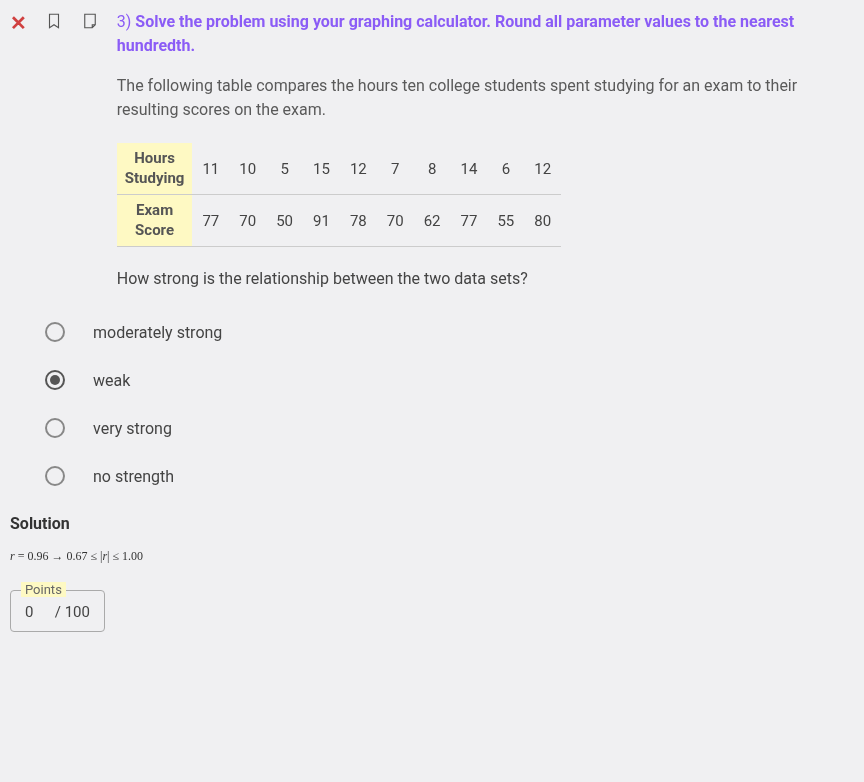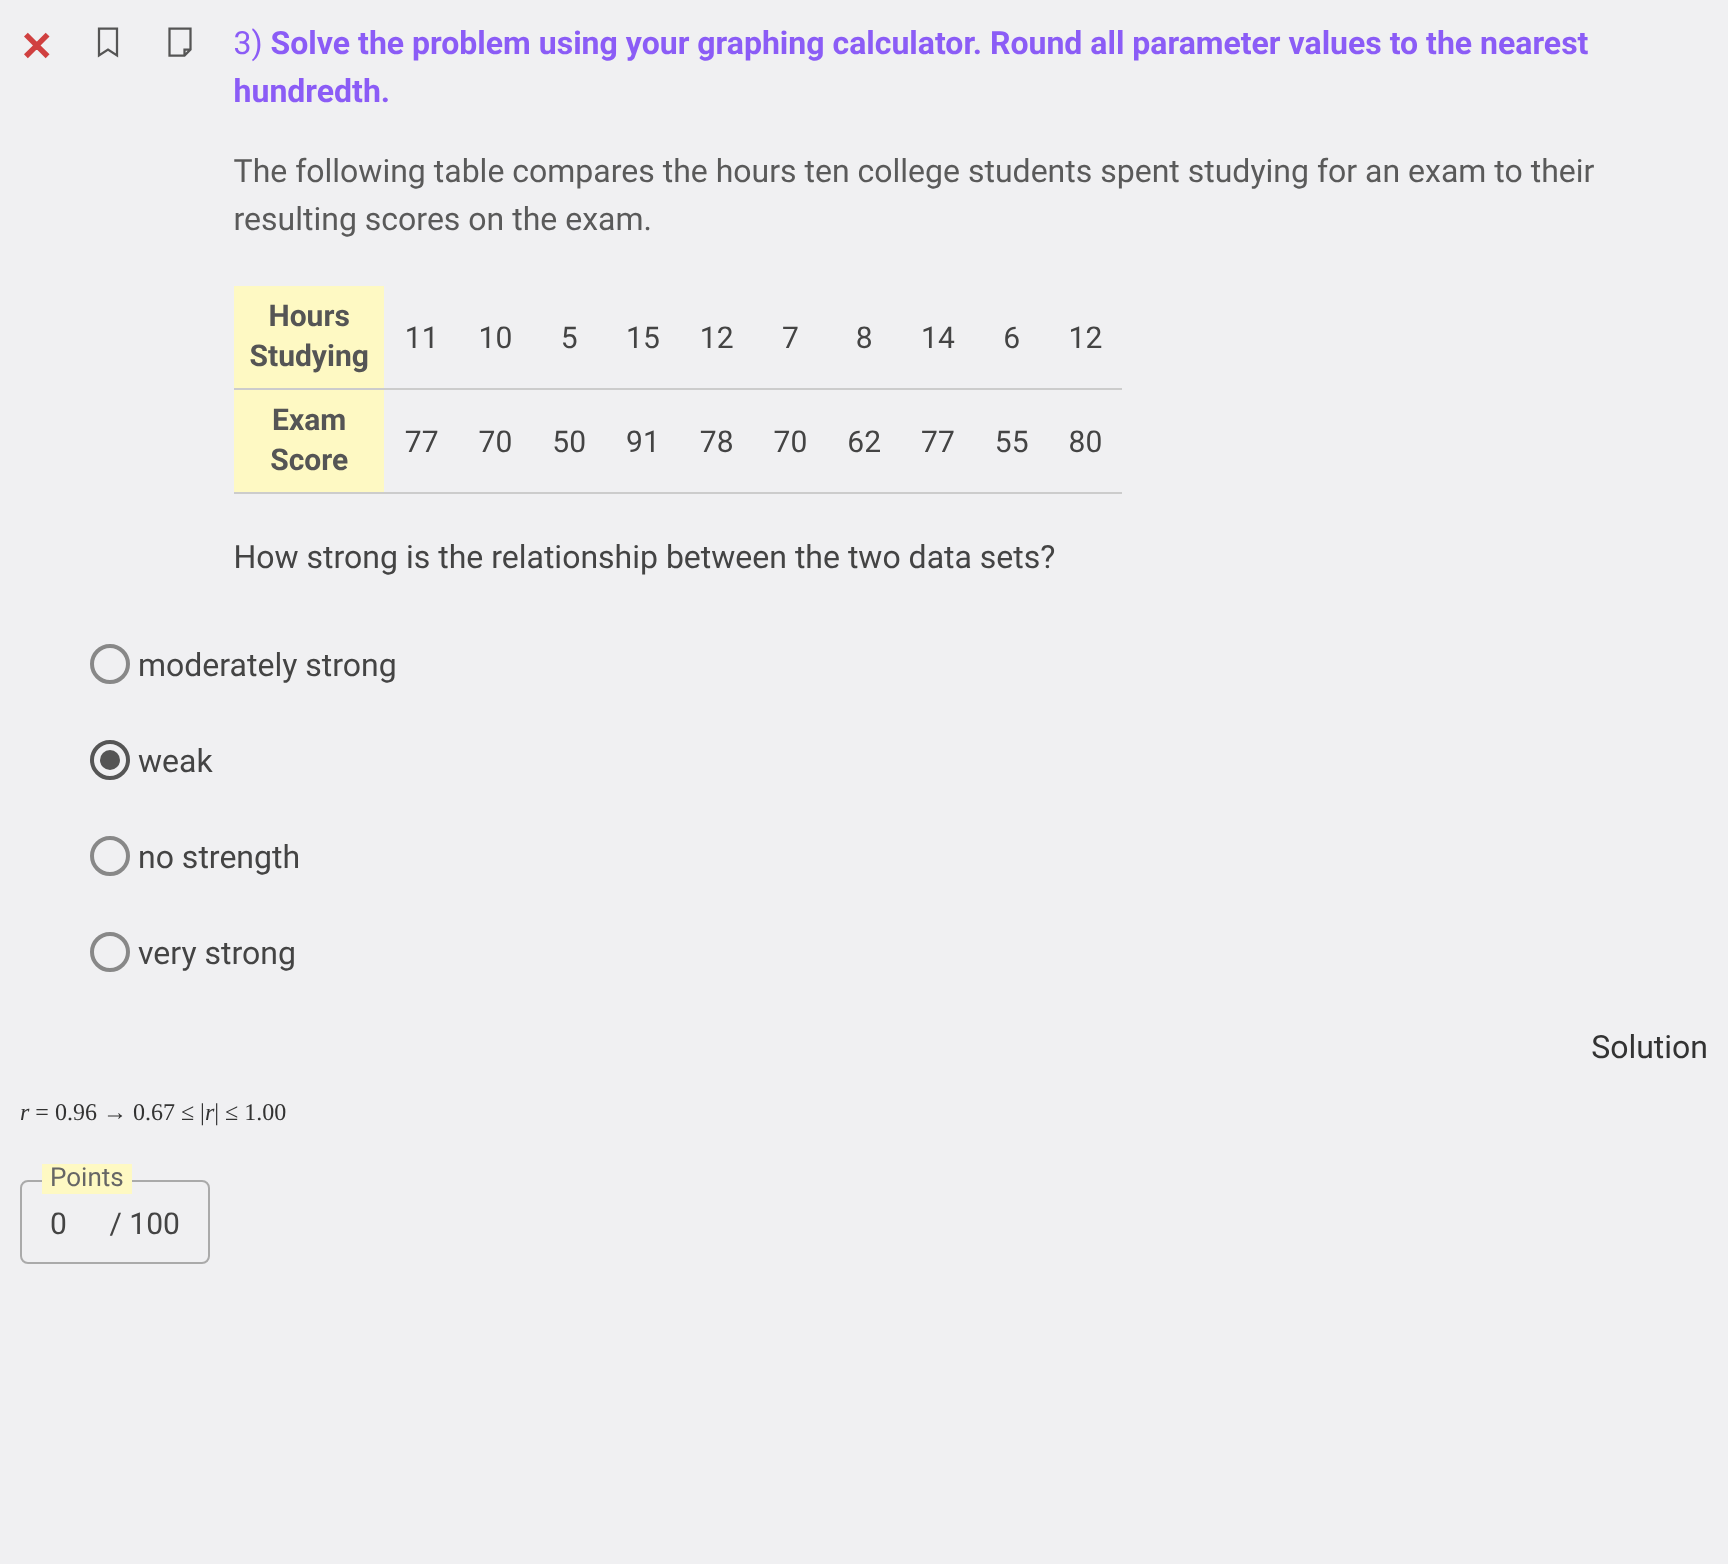--- a/index.html
+++ b/index.html
@@ -90,21 +90,21 @@
       font-size: 16px;
       margin-bottom: 10px;
     }
     .options {
       padding-left: 35px;
       margin-top: 24px;
     }
     .option {
       display: flex;
       align-items: center;
-      gap: 4px;
+      gap: 28px;
       margin-bottom: 28px;
       text-align: right;
     }
     .radio {
       width: 20px;
       height: 20px;
       border: 2px solid #888;
       border-radius: 50%;
       display: flex;
       align-items: center;
@@ -118,27 +118,26 @@
       width: 10px;
       height: 10px;
       background: #555;
       border-radius: 50%;
     }
     .option-label {
       font-size: 16px;
       color: #444;
     }
     .solution-heading {
-      font-weight: 400;
+      font-weight: 700;
       font-size: 16px;
       color: #333;
       margin-top: 8px;
       margin-bottom: 16px;
       padding-left: 0;
-      text-align: right;
     }
     .formula {
       font-family: "Times New Roman", serif;
       font-size: 12px;
       color: #333;
       margin-bottom: 20px;
     }
     .points-box {
       display: inline-block;
       position: relative;
@@ -232,25 +231,25 @@
     <span class="option-label">moderately strong</span>
   </div>
   <div class="option">
     <div class="radio selected">
         <div class="radio-dot"></div>
       </div>
     <span class="option-label">weak</span>
   </div>
   <div class="option">
     <div class="radio"></div>
+    <span class="option-label">very strong</span>
+  </div>
+  <div class="option">
+    <div class="radio"></div>
     <span class="option-label">no strength</span>
-  </div>
-  <div class="option">
-    <div class="radio"></div>
-    <span class="option-label">very strong</span>
   </div>
 </div>
 
 <div class="solution-heading">Solution</div>
 <div class="formula">
   <span style="font-style:italic">r</span> = 0.96 → 0.67 ≤ |<span style="font-style:italic">r</span>| ≤ 1.00
 </div>
 
 <div class="points-box">
   <div class="points-label">Points</div>

